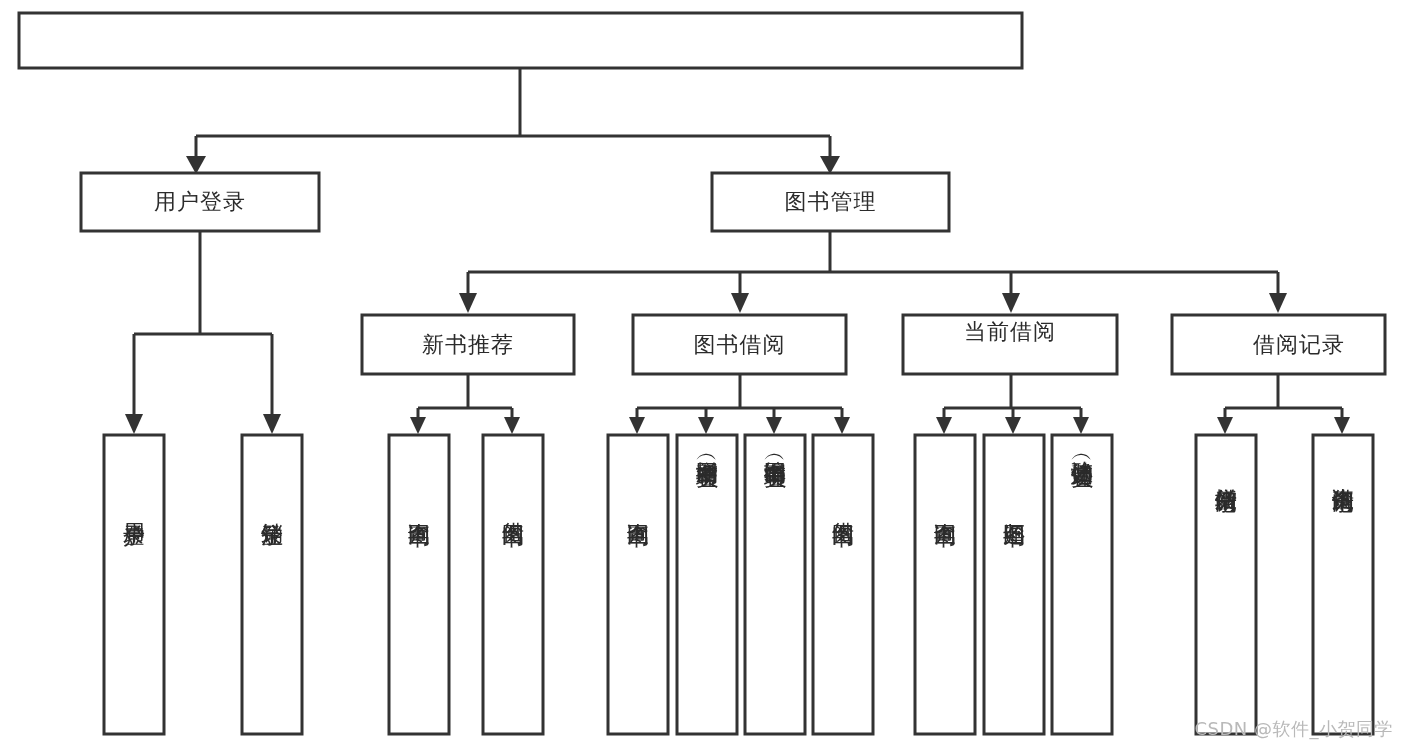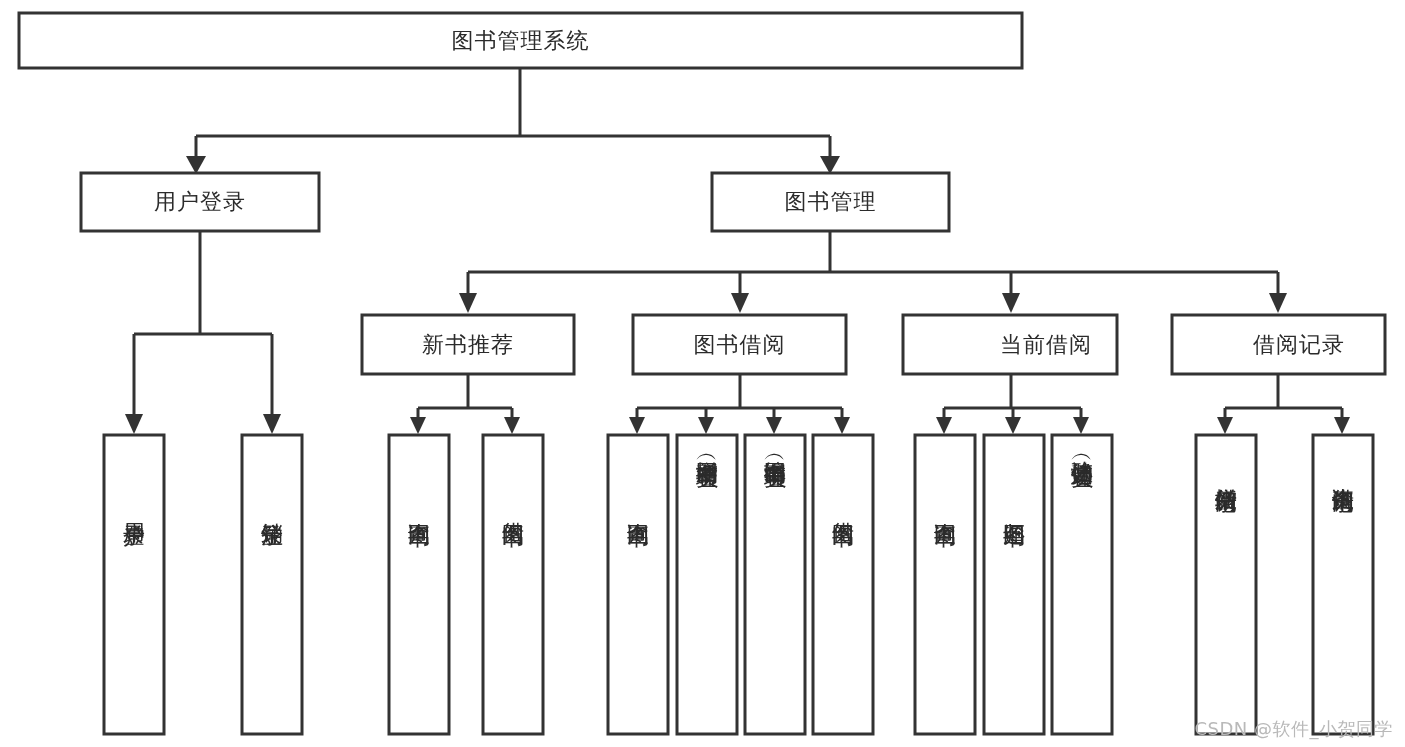--- a/index.html
+++ b/index.html
@@ -170,38 +170,35 @@
 
     <rect class="node-box" x="915" y="435" width="60" height="299"></rect>
     <rect class="node-box" x="984" y="435" width="60" height="299"></rect>
     <rect class="node-box" x="1052" y="435" width="60" height="299"></rect>
 
     <rect class="node-box" x="1196" y="435" width="60" height="299"></rect>
     <rect class="node-box" x="1313" y="435" width="60" height="299"></rect>
 
   </svg>
 
-  <div class="hlabel" style="left:19px; top:13px; width:1003px; height:55px;">
-    <span>图书管理系统</span>
-  </div>
 
   <div class="hlabel" style="left:81px; top:173px; width:238px; height:58px;">
     <span>用户登录</span>
   </div>
   <div class="hlabel" style="left:712px; top:173px; width:237px; height:58px;">
     <span>图书管理</span>
   </div>
 
   <div class="hlabel" style="left:362px; top:315px; width:212px; height:59px;">
     <span>新书推荐</span>
   </div>
   <div class="hlabel" style="left:633px; top:315px; width:213px; height:59px;">
     <span>图书借阅</span>
   </div>
-  <div class="hlabel" style="left:903px; top:315px; width:214px; height:59px;padding-left:36px;">
+  <div class="hlabel" style="left:903px; top:302px; width:214px; height:59px;">
     <span>当前借阅</span>
   </div>
   <div class="hlabel" style="left:1172px; top:315px; width:254px; height:59px;">
     <span>借阅记录</span>
   </div>
 
   <div class="vlabel-wrap" style="left:104px; top:505px; width:60px; height:229px;">
     <span class="vlabel-text">用户登录</span>
   </div>
   <div class="vlabel-wrap" style="left:242px; top:505px; width:60px; height:229px;">

